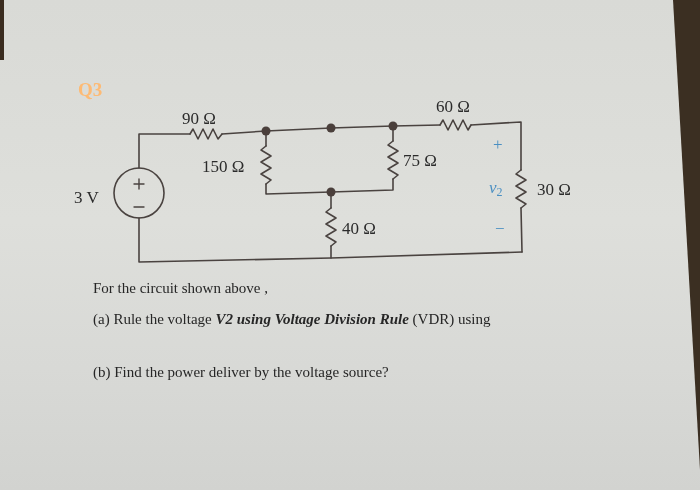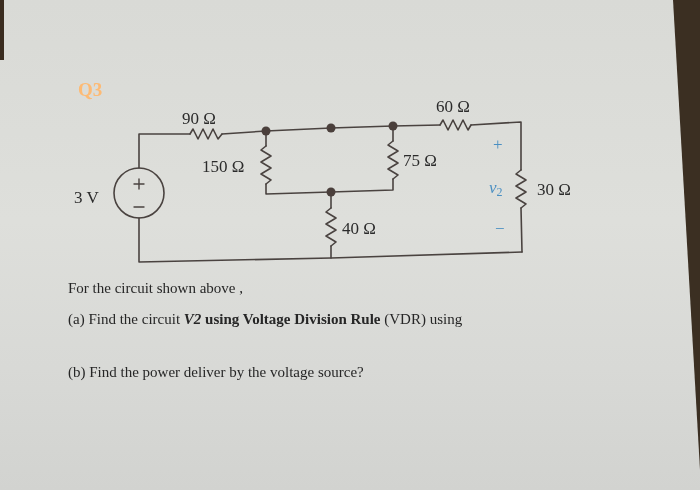--- a/index.html
+++ b/index.html
@@ -21,22 +21,22 @@
       position: absolute; left: 78px; top: 60px;
       font-size: 19px; font-weight: bold; color: #fdba74; margin-top: 19px;
     }
     svg.circuit { position: absolute; left: 0; top: 0; }
     .lbl { font-family: "Liberation Serif", "DejaVu Serif", serif; fill: #2b2b2b; }
     .blue { fill: #4a8fc2; }
     .text-block {
       position: absolute; left: 68px; top: 281px; color: #262626;
       font-size: 15px; line-height: 1;
     }
-    .text-block .line { position: absolute; white-space: nowrap; }
-    .bold { font-weight: bold; }
+    .text-block .line { position: absolute; white-space: nowrap; margin-left: 25px; }
+    .bold { font-weight: bold; font-style: italic; }
     .ital { font-style: italic; font-weight: bold; }
   </style>
 </head>
 <body>
 
 <div class="paper"></div>
 <div class="left-edge"></div>
 
 <div class="qlabel">Q3</div>
 
@@ -94,16 +94,16 @@
   <text class="lbl" x="537" y="195" font-size="17">30 Ω</text>
 
   <text class="blue" x="493" y="150" font-size="17">+</text>
   <text class="blue" x="489" y="193" font-size="17" font-style="italic"><tspan>v</tspan><tspan font-size="12" dy="3" font-style="normal">2</tspan></text>
   <text class="blue" x="495" y="234" font-size="17">−</text>
 </svg>
 
 <div class="text-block">
   <div class="line" style="top:0px;">For the circuit shown above ,</div>
   <div class="line" style="top:31px;">
-    <span>(a) Find the circuit </span><span class="ital">V2</span><span class="bold"> using Voltage Division Rule</span><span> (VDR) using</span>
+    <span>(a) Rule the voltage </span><span class="ital">V2</span><span class="bold"> using Voltage Division Rule</span><span> (VDR) using</span>
   </div>
   <div class="line" style="top:84px;">(b) Find the power deliver by the voltage source?</div>
 </div>
 
 </body></html>

